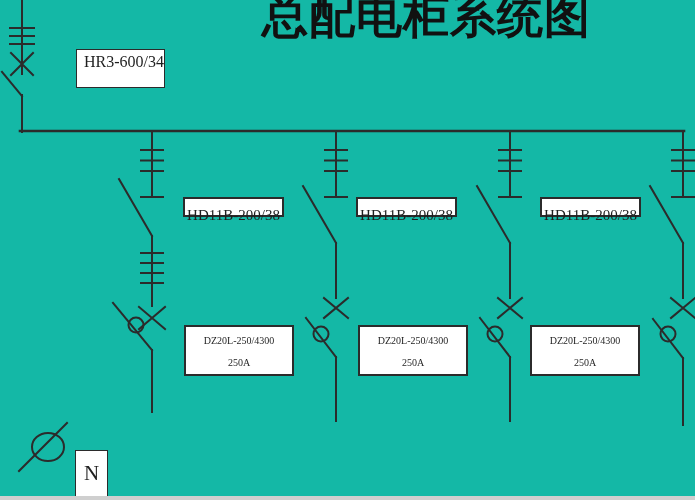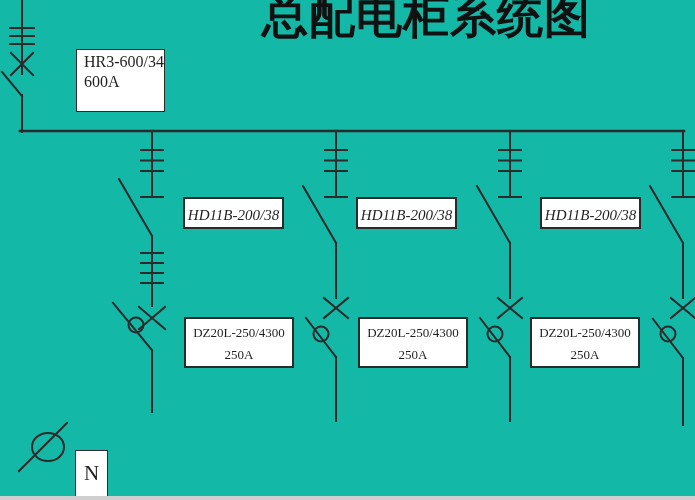--- a/index.html
+++ b/index.html
@@ -23,35 +23,35 @@
   svg.wires{position:absolute;left:0;top:0;}
   .labelbox{
     position:absolute;
     border:2px solid #2b2b2b;
     background:#ffffff;
     box-sizing:border-box;
     text-align:center;
     color:#1f1f1f;
   }
   .hr3box{
-    left:76px;top:49px;width:89px;height:63px;
+    left:76px;top:49px;width:89px;height:39px;
     text-align:left;padding:2px 0 0 7px;
     font-size:16px;line-height:20px;
     border-width:1.5px;
   }
   .hdbox{
-    width:101px;height:32px;
+    width:101px;height:20px;
     top:197px;
-    font-size:15px;line-height:33px;font-style:italic;
+    font-size:15px;line-height:33px;
   }
   .hd1{left:183px;} .hd2{left:356px;} .hd3{left:540px;}
   .dzbox{
     width:110px;height:51px;
-    top:317px;
-    font-size:13px;line-height:22px;
+    top:325px;
+    font-size:10px;line-height:22px;
     padding-top:3px;
   }
   .dz1{left:184px;} .dz2{left:358px;} .dz3{left:530px;}
   .nbox{
     left:75px;top:450px;width:33px;height:47px;
     font-size:21px;line-height:44px;
     border-width:1.5px;
   }
   .bottom-edge{
     position:absolute;left:0;top:496px;width:695px;height:4px;
@@ -126,21 +126,20 @@
         <path d="M19,471 L67,423"></path>
       </g>
 
     </g>
   </svg>
 
   <div class="title">总配电柜系统图</div>
 
   <div class="labelbox hr3box">
     <div>HR3-600/34</div>
-    <div>600A</div>
   </div>
 
   <div class="labelbox hdbox hd1">
     <span>HD11B-200/38</span>
   </div>
   <div class="labelbox hdbox hd2">
     <span>HD11B-200/38</span>
   </div>
   <div class="labelbox hdbox hd3">
     <span>HD11B-200/38</span>

